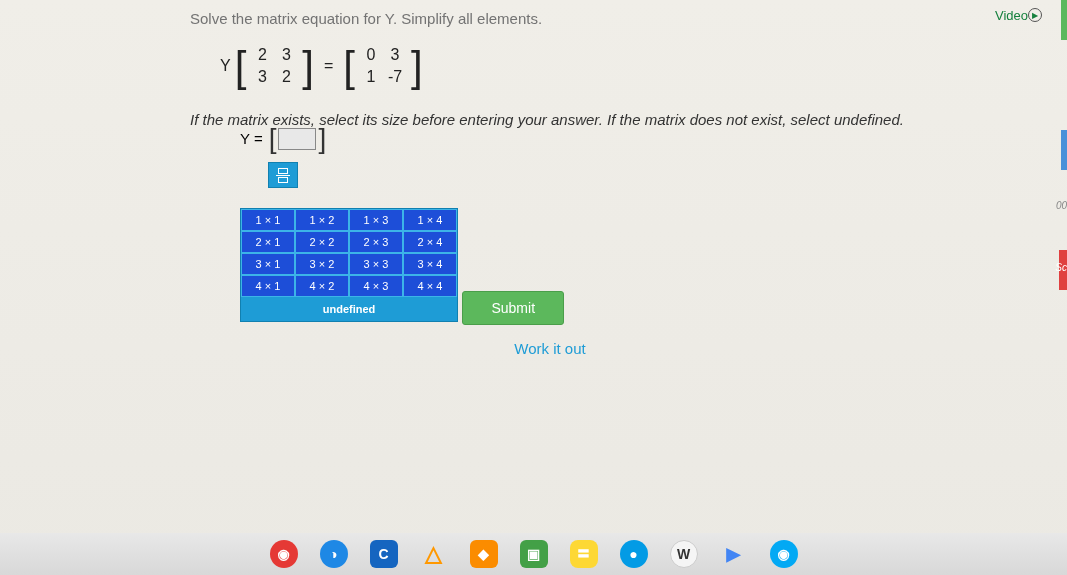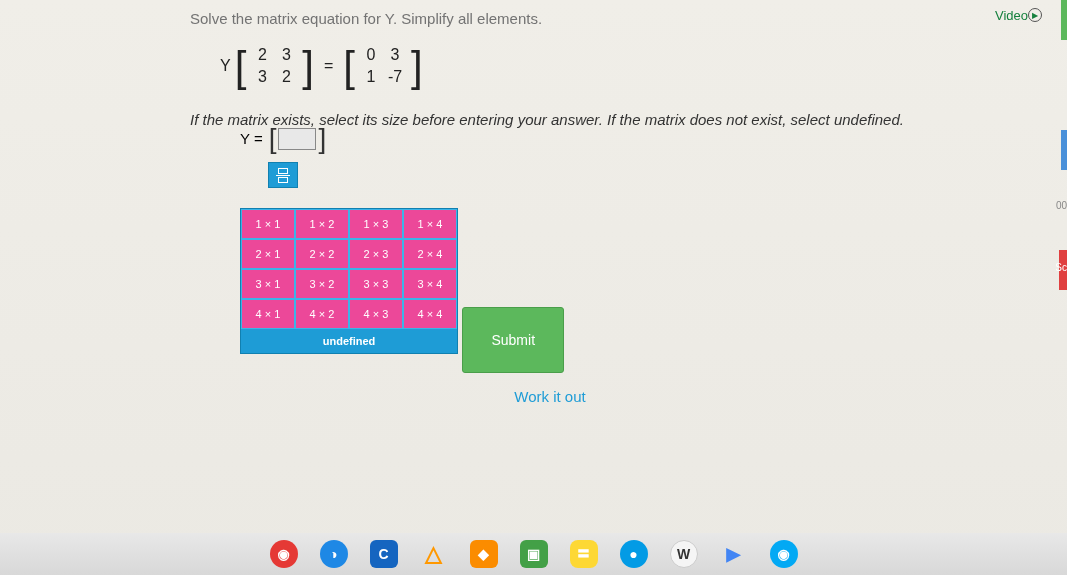--- a/index.html
+++ b/index.html
@@ -128,22 +128,22 @@
     .size-grid {
       margin-left: 50px;
       border: 1px solid #1180b0;
       display: inline-block;
     }
     .size-row {
       display: flex;
     }
     .size-cell {
       width: 54px;
-      height: 30px;
-      background: #ec4899;
+      height: 22px;
+      background: #1d4ed8;
       border: 1px solid #3cb4e8;
       color: white;
       font-size: 11px;
       display: flex;
       align-items: center;
       justify-content: center;
       cursor: pointer;
     }
     .undefined-cell {
       width: 216px;
@@ -157,21 +157,21 @@
       cursor: pointer;
       font-weight: bold;
     }
     .submit-button {
       margin-top: 25px;
       margin-left: 0px;
       background: #5cb85c;
       border: 1px solid #4a9e4a;
       color: white;
       font-size: 14px;
-      padding: 24px 28px;
+      padding: 8px 28px;
       border-radius: 3px;
       cursor: pointer;
     }
     .workitout {
       text-align: center;
       margin-top: 15px;
       width: 700px;
       margin-left: 10px;
     }
     .workitout-title {
@@ -182,20 +182,21 @@
     .workitout-sub {
       color: #333;
       font-size: 14px;
     }
     .right-sidebar {
       position: absolute;
       right: 0;
       top: 0;
       width: 8px;
       height: 459px;
+      font-style: italic;
     }
     .side-green { position: absolute; right: 0; top: 0; width: 6px; height: 40px; background: #5cb85c; }
     .side-blue { position: absolute; right: 0; top: 130px; width: 6px; height: 40px; background: #4a90d9; }
     .side-red { position: absolute; right: 0; top: 250px; width: 8px; height: 40px; background: #e04040; }
     .side-label1 { position: absolute; right: 0; top: 200px; font-size: 10px; color: #888; }
     .side-label2 { position: absolute; right: 0; top: 262px; font-size: 10px; color: #fff; }
     .taskbar {
       position: absolute;
       bottom: 0;
       left: 0;

